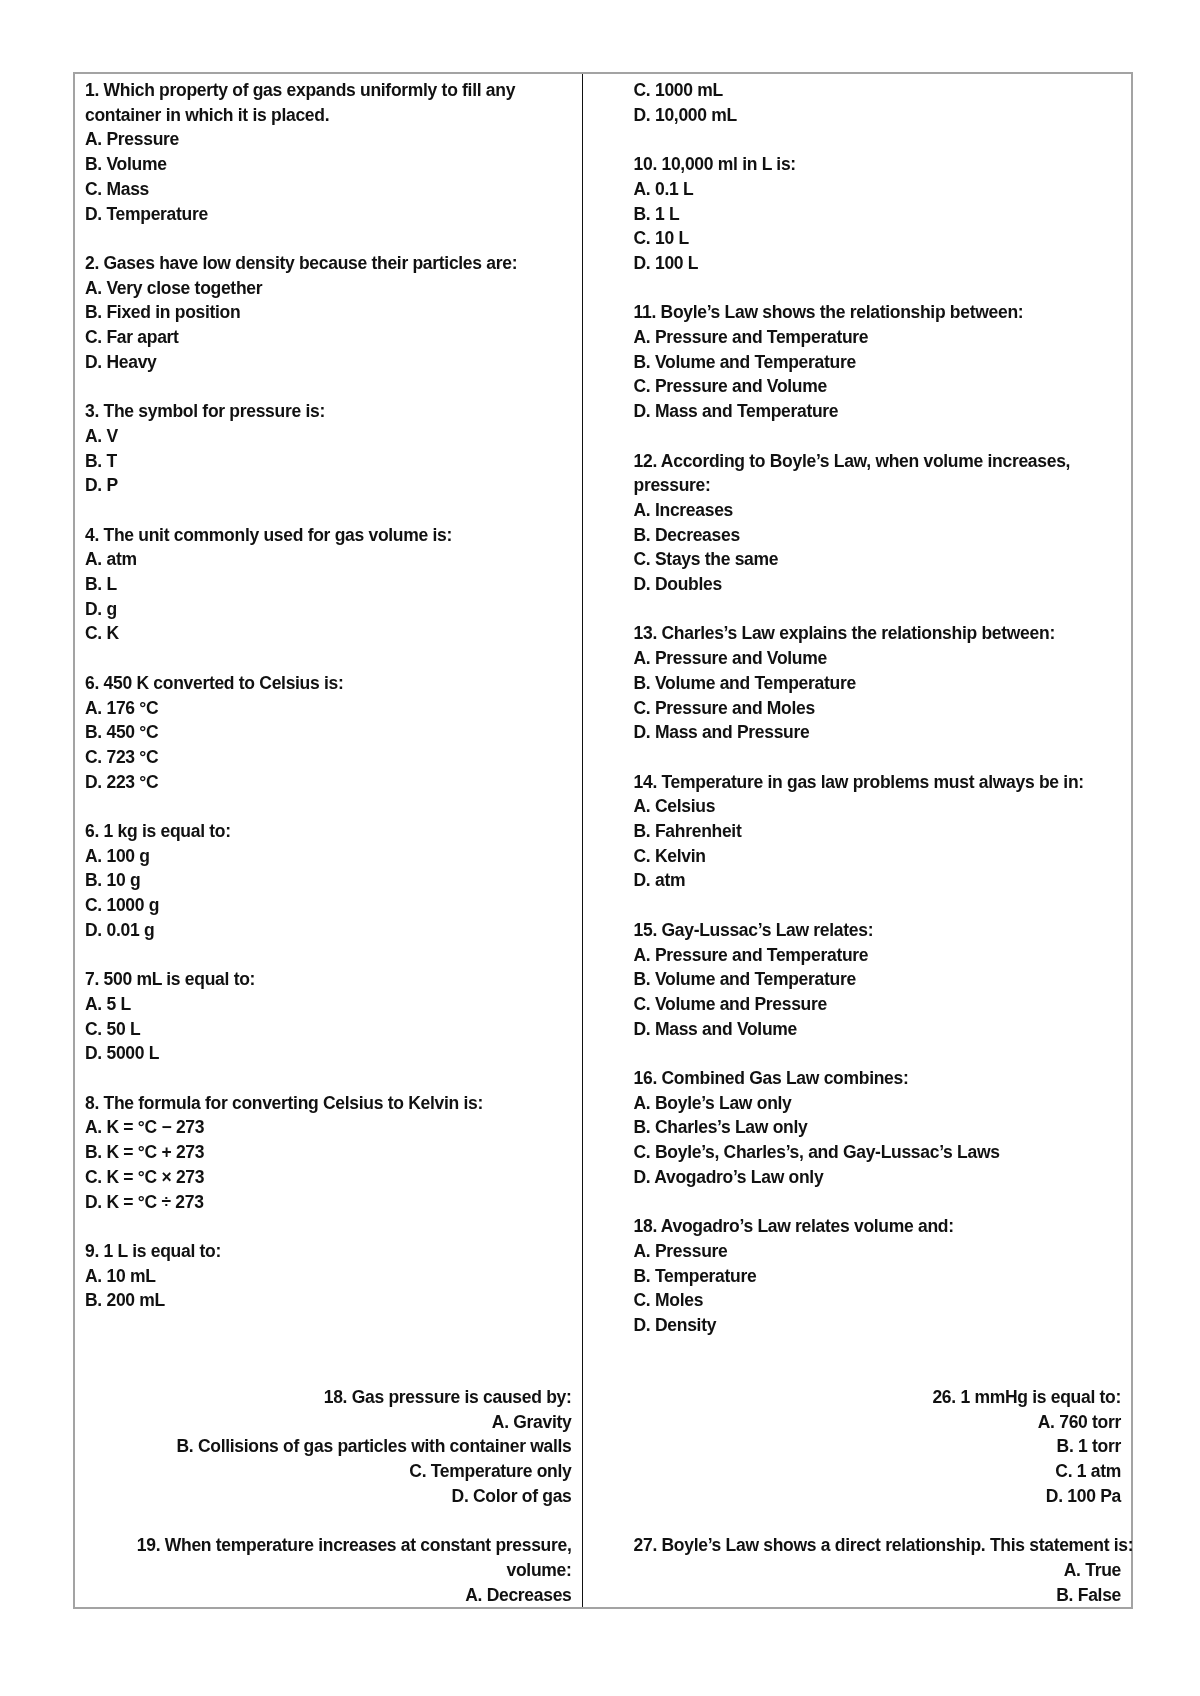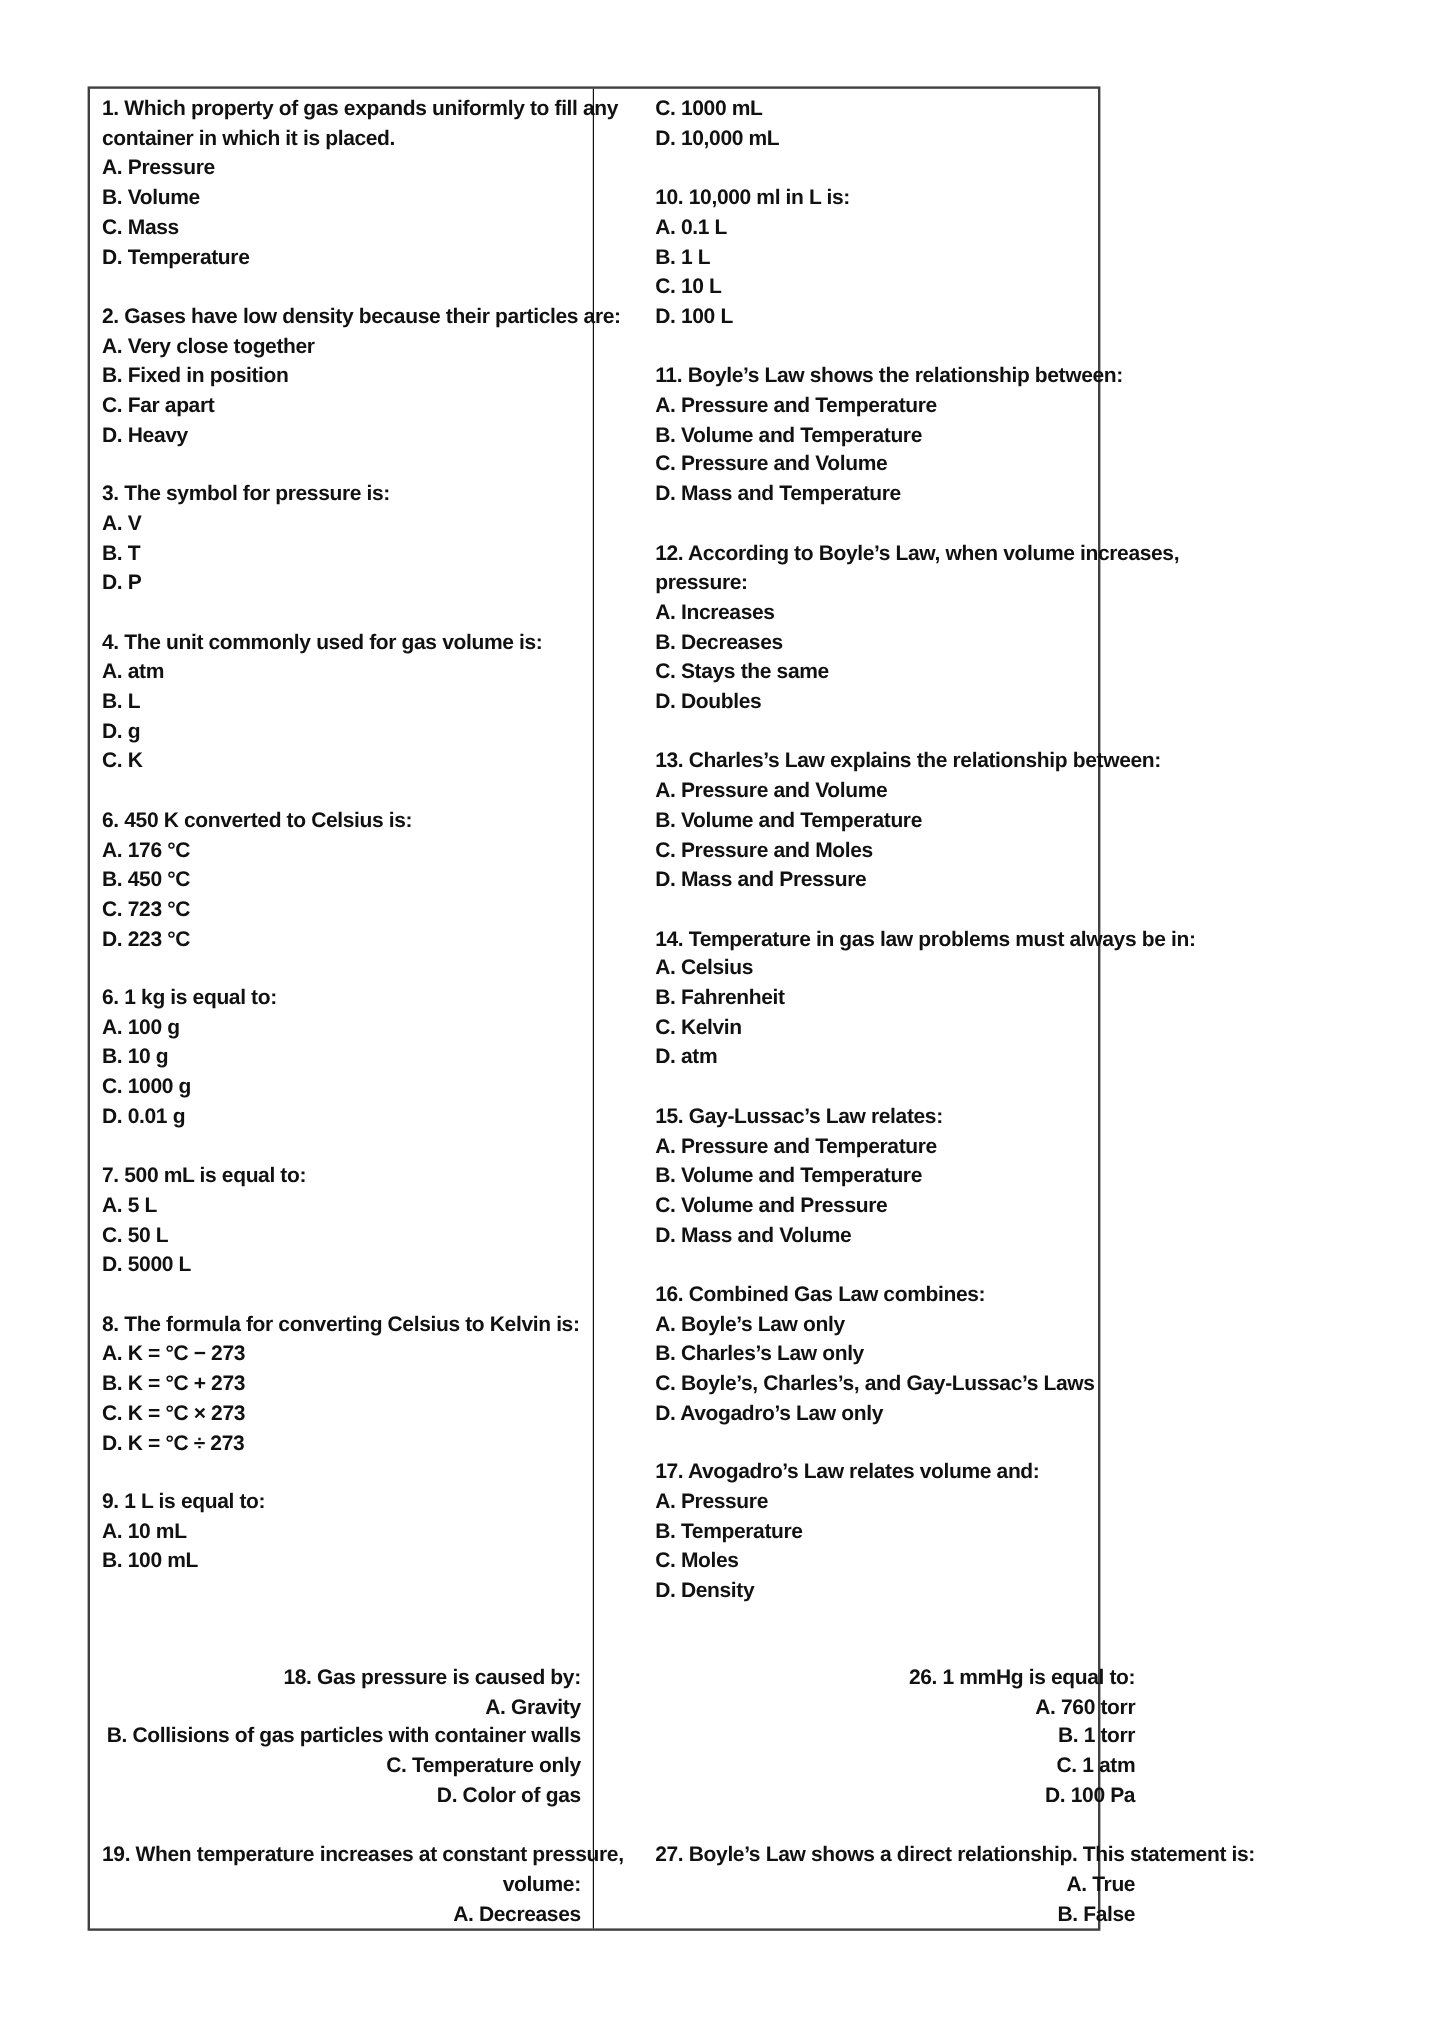--- a/index.html
+++ b/index.html
@@ -1,19 +1,19 @@
 <!DOCTYPE html>
 <html><head>
 <meta charset="utf-8">
 <style>
   html, body { margin:0; padding:0; background:#ffffff; }
   body { width:1200px; height:1696px; position:relative; font-family:"Liberation Sans", sans-serif; color:#111; }
   .sheet {
-    position:absolute; left:73px; top:72px; width:844px; height:1537px;
-    border:2px solid #404040; box-sizing:border-box;
+    position:absolute; left:73px; top:72px; width:1060px; height:1537px;
+    border:2px solid #a3a3a3; box-sizing:border-box;
     display:flex;
     gap:41px;
   }
   .col { width:50%; box-sizing:border-box; padding:4px 10px 0 10px; position:relative; }
   .col.left { border-right:1.5px solid #111; }
   .block { margin-bottom:24.7px; }
   .line { font-size:17.5px; line-height:24.7px; font-weight:bold; letter-spacing:-0.3px; white-space:nowrap; font-family:"Liberation Sans Narrow","Liberation Sans", sans-serif; transform-origin:left; }
   .q { }
   .section2 { position:absolute; left:10px; right:10px; top:1311px;text-align:right; }
 </style>
@@ -74,21 +74,21 @@
         <div class="block">
           <div class="line q">8. The formula for converting Celsius to Kelvin is:</div>
           <div class="line opt">A. K = °C − 273</div>
           <div class="line opt">B. K = °C + 273</div>
           <div class="line opt">C. K = °C × 273</div>
           <div class="line opt">D. K = °C ÷ 273</div>
         </div>
         <div class="block">
           <div class="line q">9. 1 L is equal to:</div>
           <div class="line opt">A. 10 mL</div>
-          <div class="line opt">B. 100 mL</div>
+          <div class="line opt">B. 200 mL</div>
         </div>
       </div>
     <div class="section2" id="left_bottom">
         <div class="block">
           <div class="line q">18. Gas pressure is caused by:</div>
           <div class="line opt">A. Gravity</div>
           <div class="line opt">B. Collisions of gas particles with container walls</div>
           <div class="line opt">C. Temperature only</div>
           <div class="line opt">D. Color of gas</div>
         </div>
@@ -149,21 +149,21 @@
           <div class="line opt">D. Mass and Volume</div>
         </div>
         <div class="block">
           <div class="line q">16. Combined Gas Law combines:</div>
           <div class="line opt">A. Boyle’s Law only</div>
           <div class="line opt">B. Charles’s Law only</div>
           <div class="line opt">C. Boyle’s, Charles’s, and Gay-Lussac’s Laws</div>
           <div class="line opt">D. Avogadro’s Law only</div>
         </div>
         <div class="block">
-          <div class="line q">17. Avogadro’s Law relates volume and:</div>
+          <div class="line q">18. Avogadro’s Law relates volume and:</div>
           <div class="line opt">A. Pressure</div>
           <div class="line opt">B. Temperature</div>
           <div class="line opt">C. Moles</div>
           <div class="line opt">D. Density</div>
         </div>
       </div>
     <div class="section2" id="right_bottom">
         <div class="block">
           <div class="line q">26. 1 mmHg is equal to:</div>
           <div class="line opt">A. 760 torr</div>

